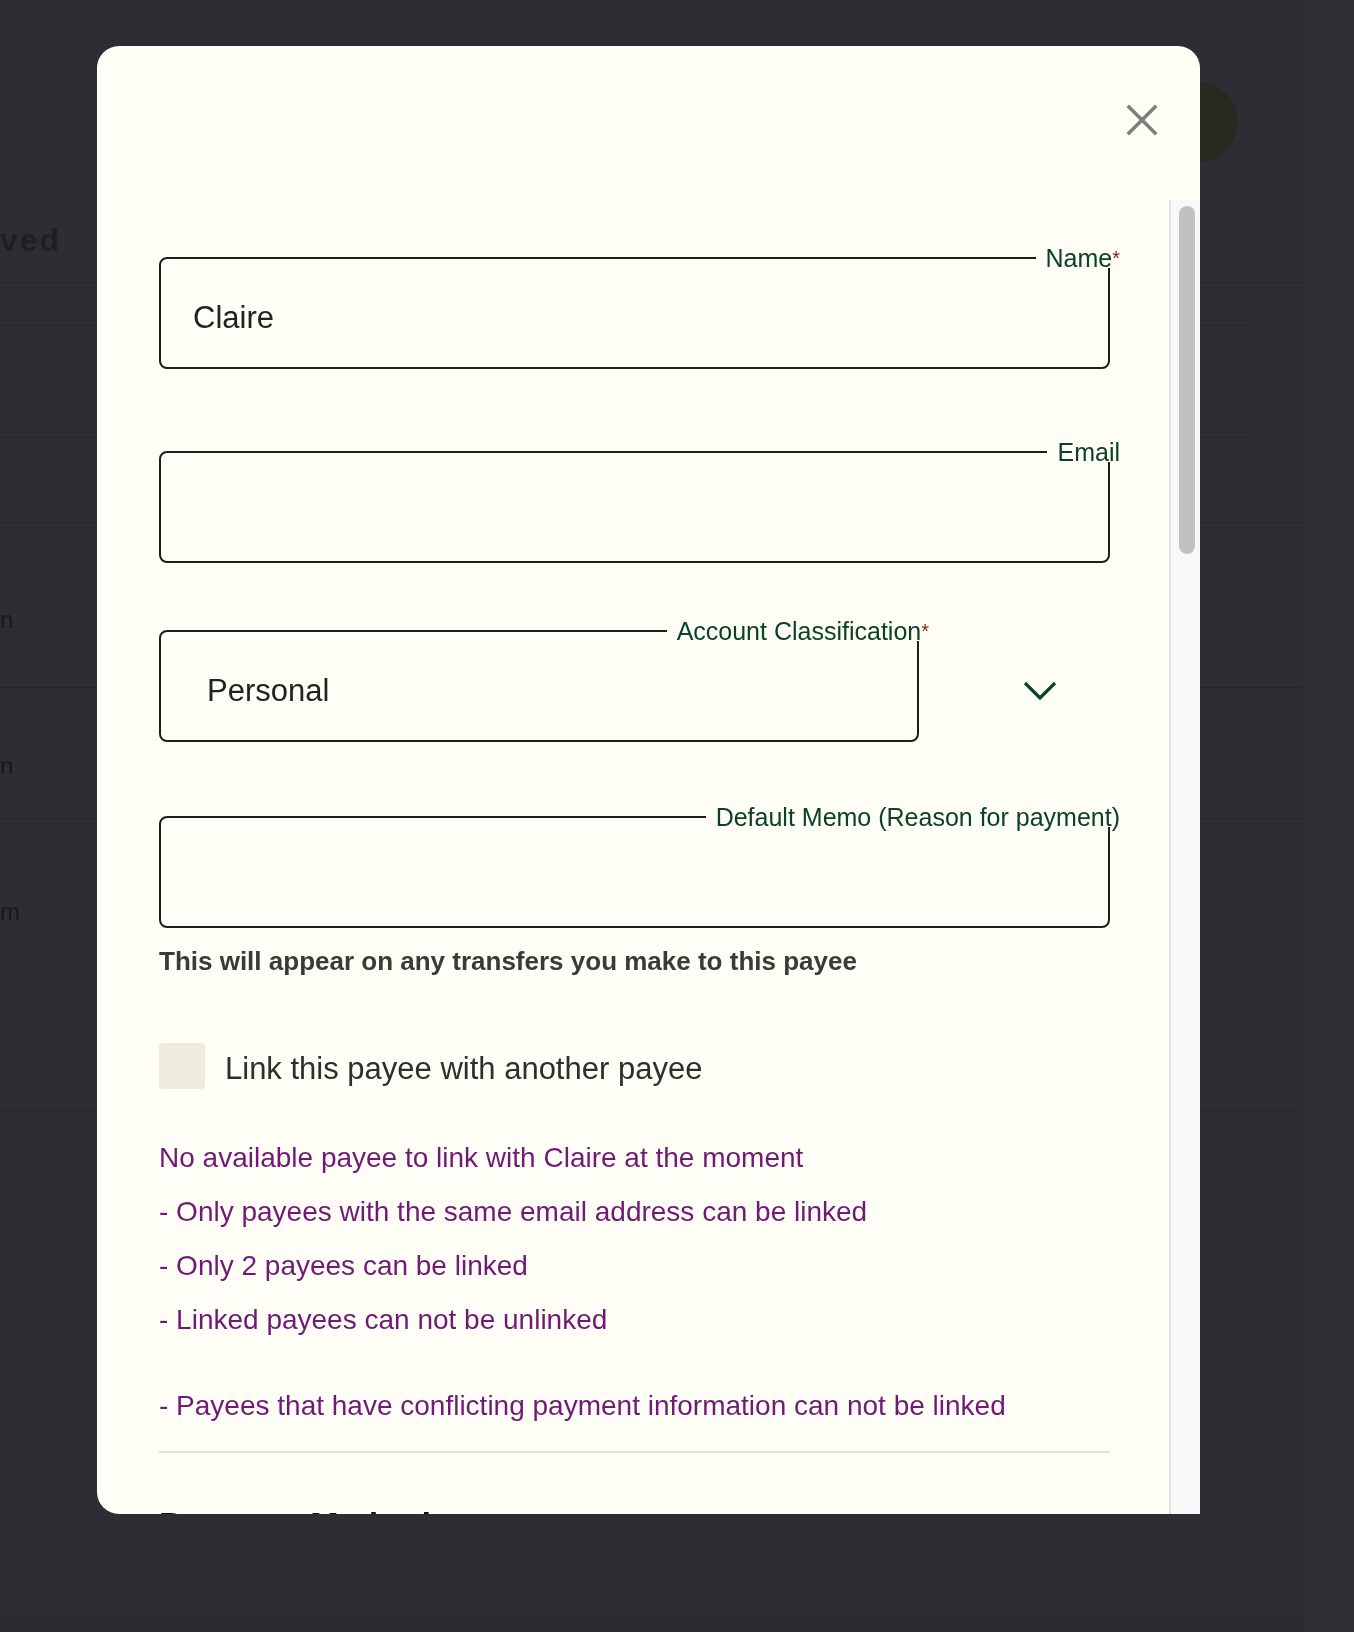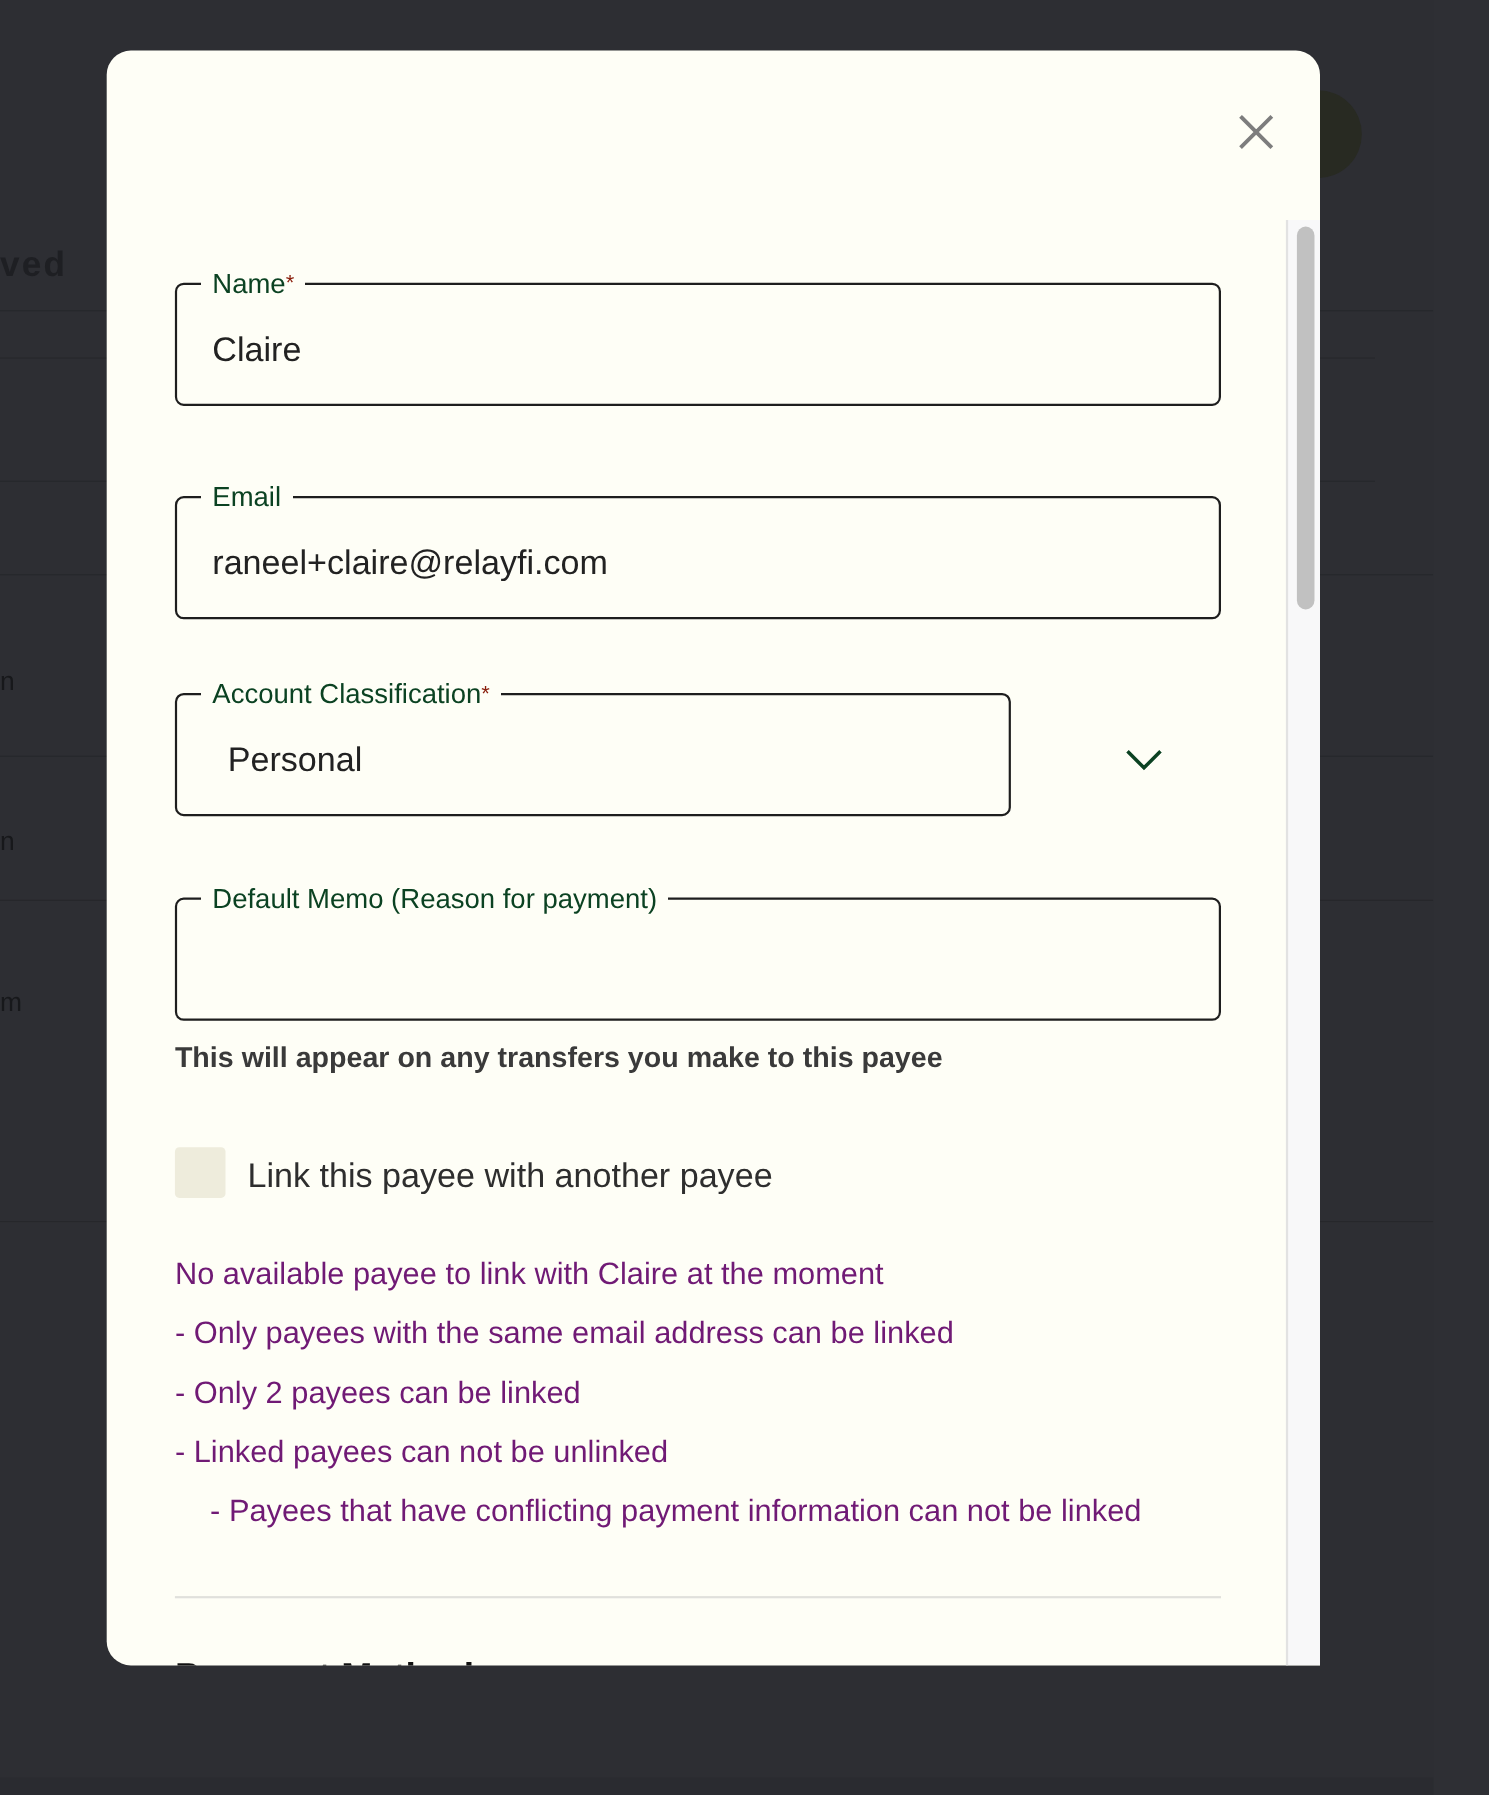--- a/index.html
+++ b/index.html
@@ -46,20 +46,21 @@
     }
     .content { position: absolute; left: 64px; top: 0; width: 990px; }
 
     fieldset.field {
       position: absolute; left: 0; width: 990px; margin: 0; padding: 0;
       border: 2px solid #1e1e1e; border-radius: 8px; box-sizing: border-box;
     }
     fieldset.field legend {
       margin-left: 22px; padding: 0 10px; font-size: 25px; color: #0b4222;
       line-height: 20px;
+      text-align: right;
     }
     .req { color: #8a1e0c; font-size: 20px; vertical-align: top; }
     .field-value {
       position: absolute; left: 32px; font-size: 31px; color: #222;
       background: transparent; border: none; outline: none; padding: 0;
       font-family: "Liberation Sans", sans-serif; width: 900px;
     }
     .chevron { position: absolute; left: 898px; top: 40px; }
 
     .helper { position: absolute; left: 0; font-size: 26px; color: #3a3a3a; font-weight: bold; }
@@ -108,21 +109,20 @@
 
     <fieldset class="field" style="top:248px;height:121px;width:951px;">
       <legend>
         <span>Name</span><span class="req">*</span>
       </legend>
       <input class="field-value" style="top: 32px;" value="Claire">
     </fieldset>
 
     <fieldset class="field" style="top:442px;height:121px;width:951px;">
       <legend>Email</legend>
-      <input class="field-value" style="top: 32px;" value="raneel+claire@relayfi.com">
     </fieldset>
 
     <fieldset class="field" style="top:621px;height:121px;width:760px;cursor:pointer;">
       <legend>
         <span>Account Classification</span><span class="req">*</span>
       </legend>
       <div class="field-value" style="left:46px;top:32px;">Personal</div>
       <svg class="chevron" style="left:862px;top:40px;" width="34" height="20" viewBox="0 0 34 20">
         <path d="M2 2 L17 17 L32 2" stroke="#0b4222" stroke-width="3.2" fill="none"></path>
       </svg>
@@ -134,20 +134,20 @@
     </fieldset>
     <div class="helper" style="top:946px;">This will appear on any transfers you make to this payee</div>
 
     <div class="checkbox" style="top:1043px;width:46px;height:46px;"></div>
     <div class="checkbox-label" style="left:66px;top:1051px;">Link this payee with another payee</div>
 
     <div class="note" style="top:1142px;">No available payee to link with Claire at the moment</div>
     <div class="note" style="top:1196px;">- Only payees with the same email address can be linked</div>
     <div class="note" style="top:1250px;">- Only 2 payees can be linked</div>
     <div class="note" style="top:1304px;">- Linked payees can not be unlinked</div>
-    <div class="note" style="top:1358px;margin-left:32px;">- Payees that have conflicting payment information can not be linked</div>
+    <div class="note" style="top:1390px;">- Payees that have conflicting payment information can not be linked</div>
 
     <div class="divider" style="top:1451px;width:951px;"></div>
 
     <h2 class="section-title" style="top:1505px;">Payment Method</h2>
 
   </div>
 </div>
 
 </body></html>

